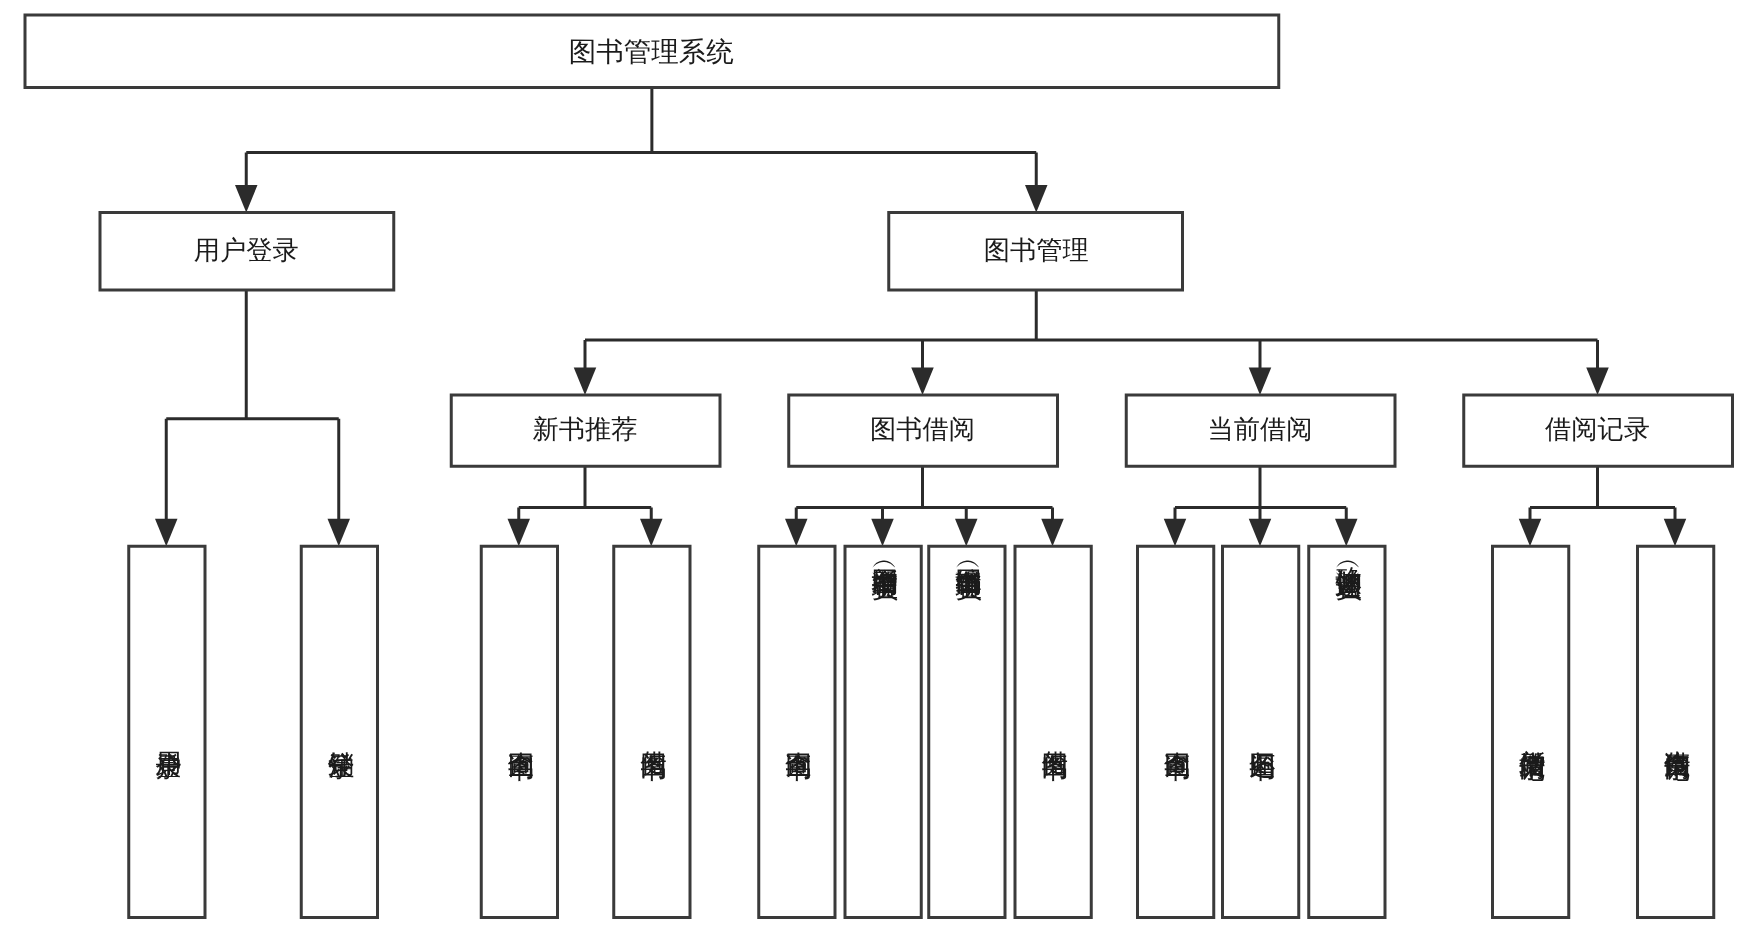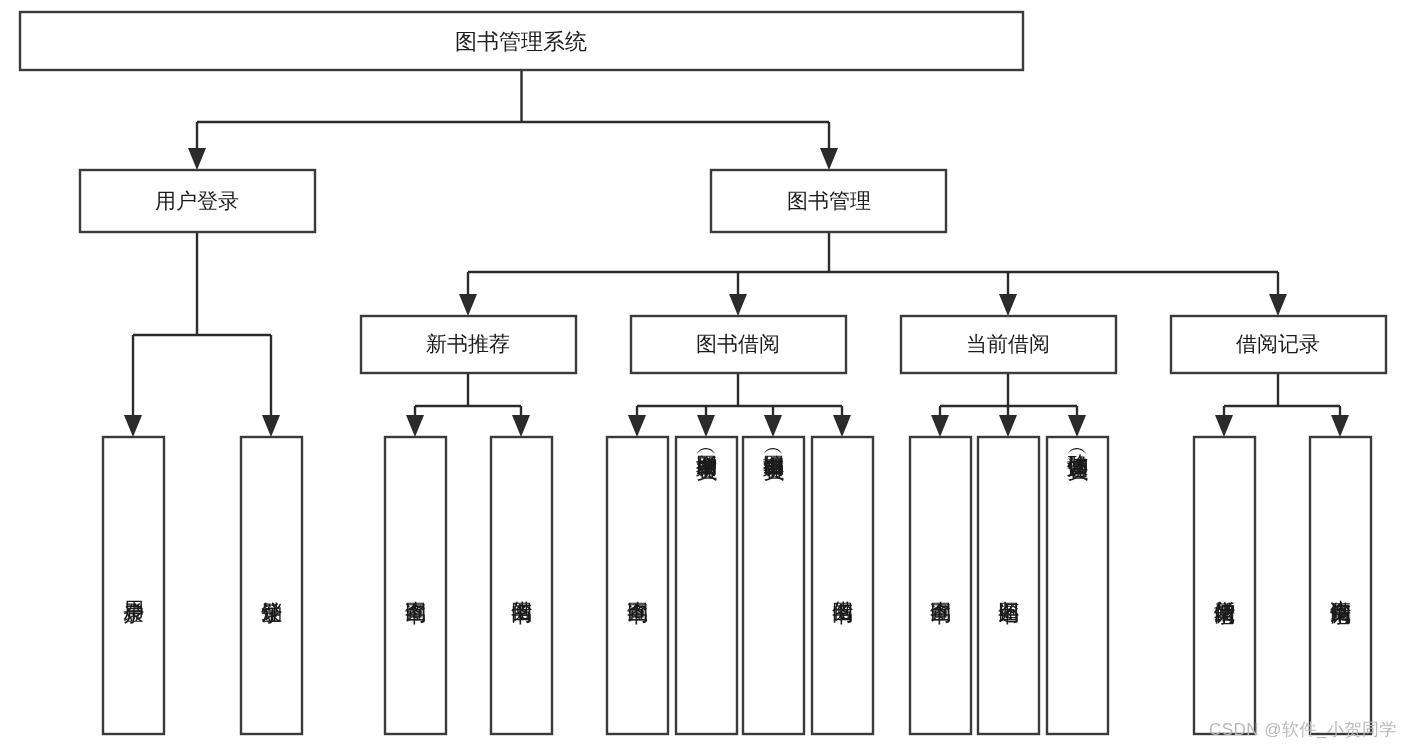--- a/index.html
+++ b/index.html
@@ -249,15 +249,14 @@
     <span class="leaf-label">确认归还（管理员）</span>
   </div>
 
   <div class="leaf-label-wrap" style="left:1194px; top:437px; width:61px; height:297px;">
     <span class="leaf-label">新增借阅记录</span>
   </div>
   <div class="leaf-label-wrap" style="left:1310px; top:437px; width:61px; height:297px;">
     <span class="leaf-label">查询借阅记录</span>
   </div>
 
-  <div class="watermark">CSDN @软件_小贺同学</div>
 
 </div>
 
 </body></html>

